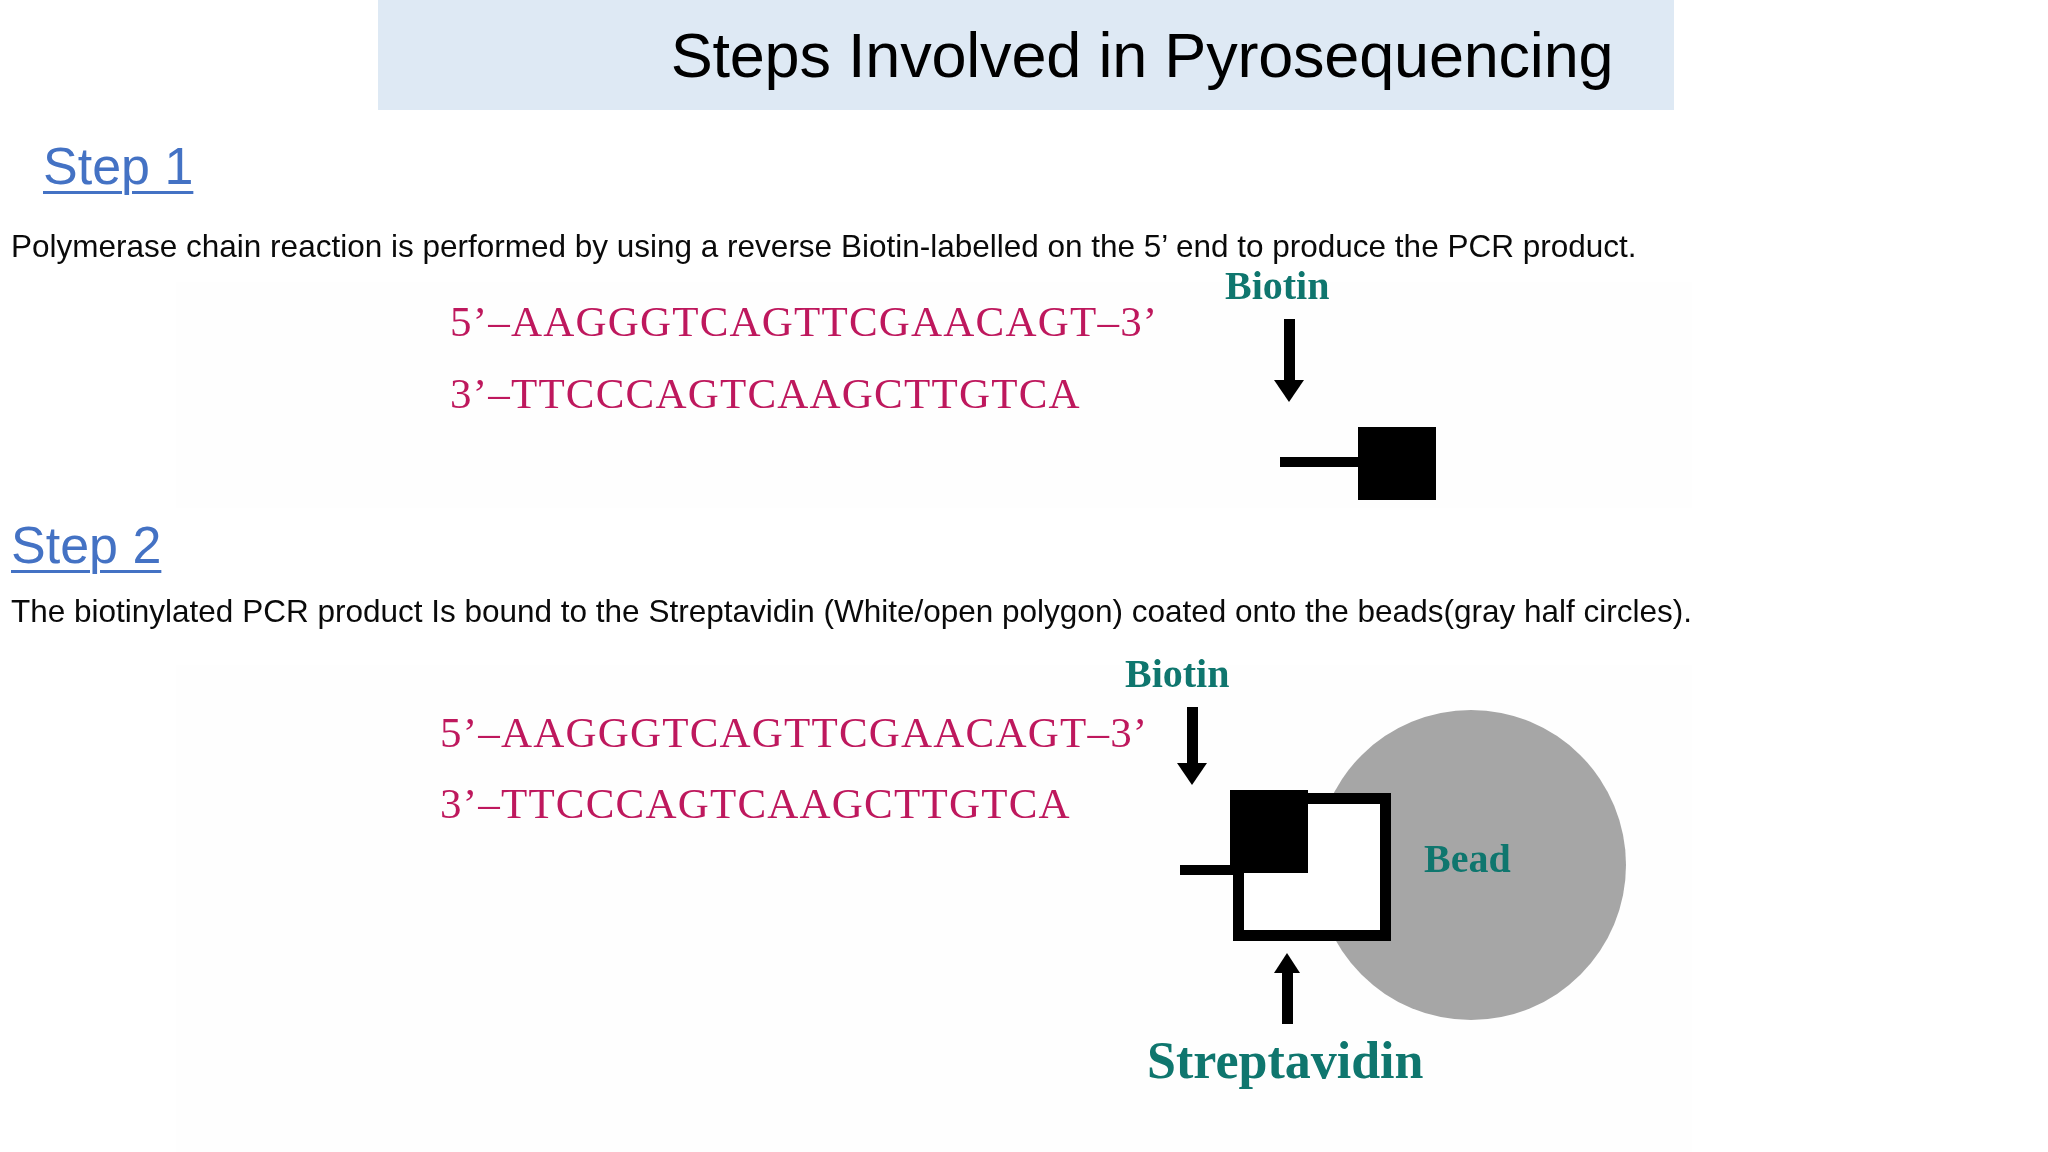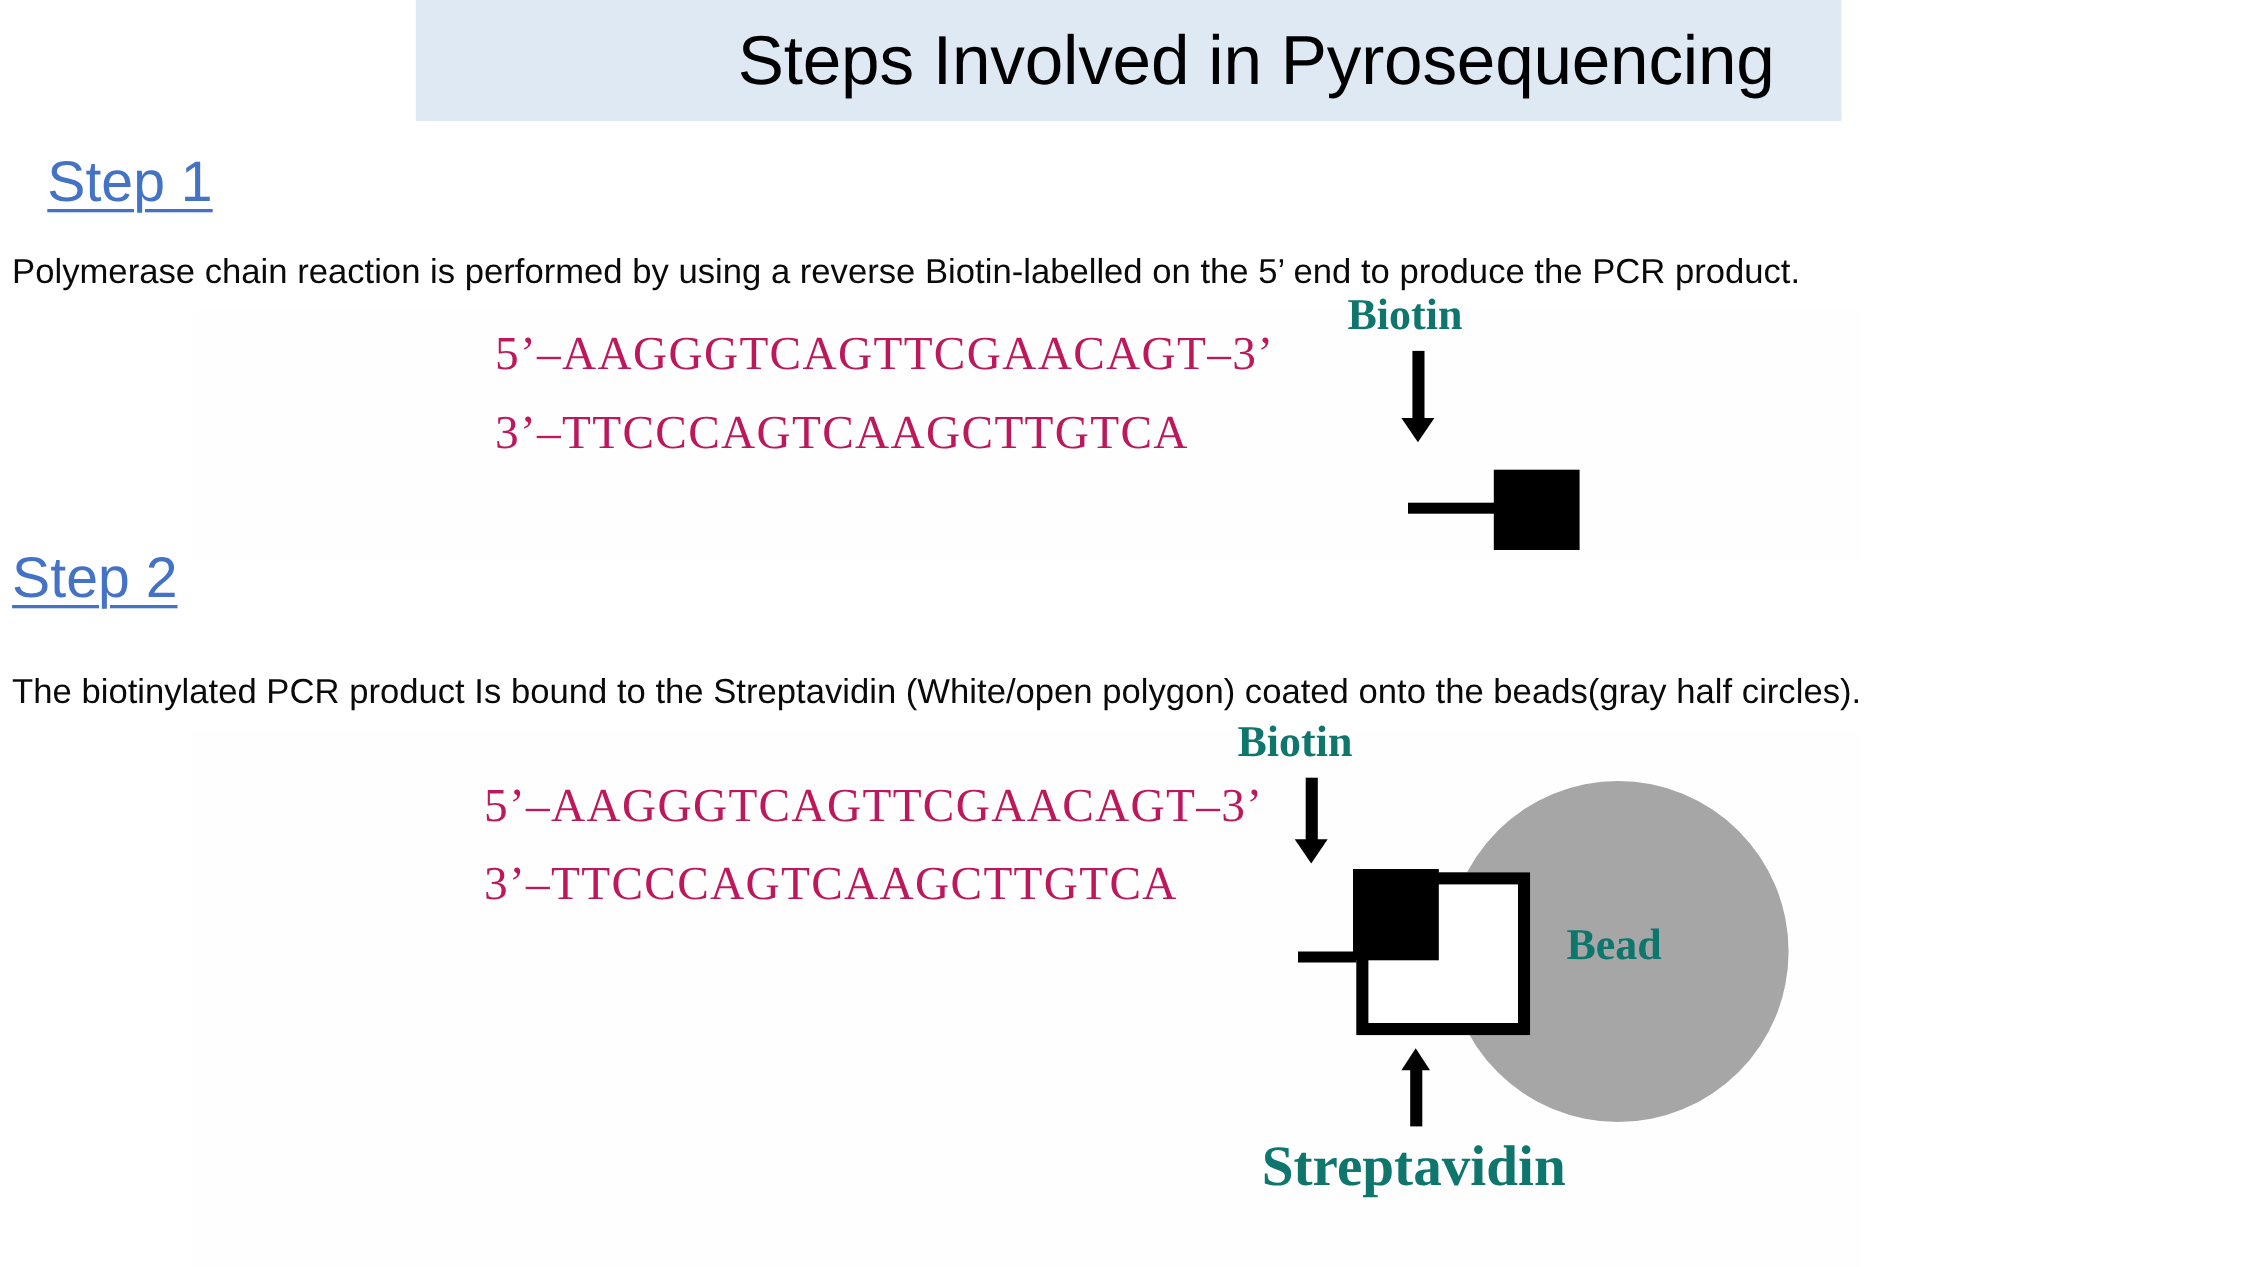--- a/index.html
+++ b/index.html
@@ -50,35 +50,35 @@
     font-size: 52px;
     font-weight: 400;
     color: #4472c4;
     text-decoration: underline;
     text-underline-offset: 7px;
     text-decoration-thickness: 3px;
     white-space: nowrap;
     line-height: 1;
   }
   #step1-heading { top: 140px; margin-left: 32px; }
-  #step2-heading { top: 500px; }
+  #step2-heading { top: 519px; }
 
   
   .step-body {
     position: absolute;
     left: 11px;
     font-family: "Liberation Sans", sans-serif;
     font-size: 31.5px;
     font-weight: 400;
     color: #0a0a0a;
     white-space: nowrap;
     line-height: 1;
   }
   #step1-body { top: 231px; }
-  #step2-body { top: 613px; }
+  #step2-body { top: 596px; }
 
   
   .figure {
     position: absolute;
     background: #fefefe;
   }
   #figure-step1 {
     left: 176px;
     top: 282px;
     width: 1516px;

